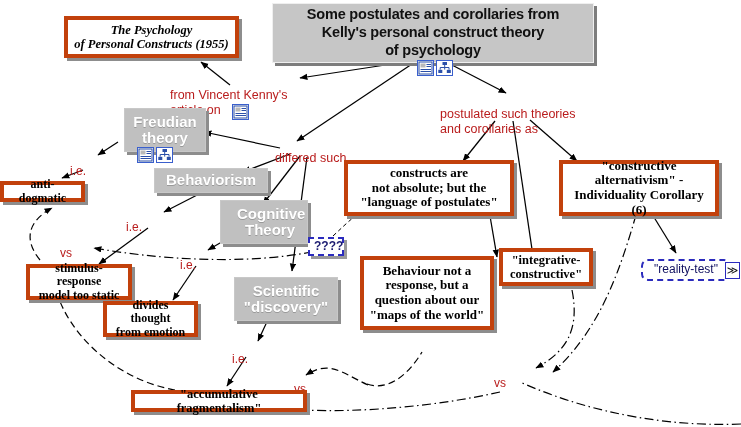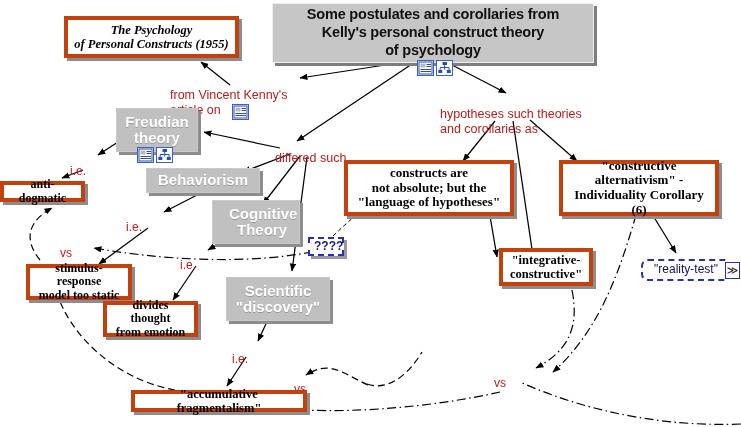--- a/index.html
+++ b/index.html
@@ -15,21 +15,21 @@
   
   .box{background:#ffffff;border:4px solid #c2410c;
        box-shadow:3px 3px 0 0 #8d8d8d;
        font-family:"Liberation Serif",serif;font-weight:bold;color:#000;
        line-height:1.12;padding:2px 4px;}
 
   
   .gbox{background:#c0c0c0;border:1px solid #c8c8c8;
         box-shadow:3px 3px 0 0 #8d8d8d;
         font-family:"Liberation Sans",sans-serif;font-weight:bold;color:#ffffff;
-        line-height:1.1;padding:2px 4px;text-shadow:0 1px 0 rgba(120,120,120,.55);}
+        line-height:1.1;padding:2px 4px;text-shadow:0 1px 0 rgba(120,120,120,.55);margin-left:8px;}
 
   
   .dbox{background:#ffffff;border:2px dashed #2b2bbd;
         font-family:"Liberation Sans",sans-serif;color:#1b1b70;font-weight:bold;
         line-height:1.1;padding:1px 4px;}
   .dbox.sq{box-shadow:3px 3px 0 0 #9a9a9a;}
   .dbox.round{border-radius:7px;font-weight:normal;color:#101060;}
 
   
   #title-node{background:#c6c6c6;border:1px solid #efefef;
@@ -192,21 +192,21 @@
         <rect x="2.5" y="10" width="10.5" height="1" fill="#2b4fa8"></rect>
       </svg>
     </span>
   </div>
 
   <div class="phrase" style="left:275px;top:136px;width:90px;">
     <span>differed such</span>
   </div>
 
   <div class="phrase" style="left:440px;top:92px;width:165px;">
-    <span>hypotheses such theories
+    <span>postulated such theories
 and corollaries as</span>
   </div>
 
   <div class="phrase small" style="left:70px;top:150px;width:28px;">
     <span>i.e.</span>
   </div>
   <div class="phrase small" style="left:126px;top:206px;width:28px;">
     <span>i.e.</span>
   </div>
   <div class="phrase small" style="left:180px;top:244px;width:28px;">
@@ -280,23 +280,29 @@
 from emotion</span>
   </div>
 
   <div class="node box" style="left:131px;top:390px;width:176px;height:22px;font-size:12.5px;">
     <span class="lbl">"accumulative fragmentalism"</span>
   </div>
 
   <div class="node box" style="left:344px;top:160px;width:170px;height:56px;font-size:13px;">
     <span class="lbl" style="white-space:pre-line;">constructs are
 not absolute; but the
-"language of hypotheses"</span>
-  </div>
-
+"language of postulates"</span>
+  </div>
+
+  <div class="node box" style="left:360px;top:256px;width:134px;height:74px;font-size:13px;">
+    <span class="lbl" style="white-space:pre-line;">Behaviour not a
+response, but a
+question about our
+"maps of the world"</span>
+  </div>
 
   <div class="node box" style="left:559px;top:160px;width:160px;height:56px;font-size:13px;">
     <span class="lbl" style="white-space:pre-line;">"constructive
 alternativism" -
 Individuality Corollary (6)</span>
   </div>
 
   <div class="node box" style="left:499px;top:248px;width:94px;height:38px;font-size:12.5px;">
     <span class="lbl" style="white-space:pre-line;">"integrative-
 constructive"</span>

